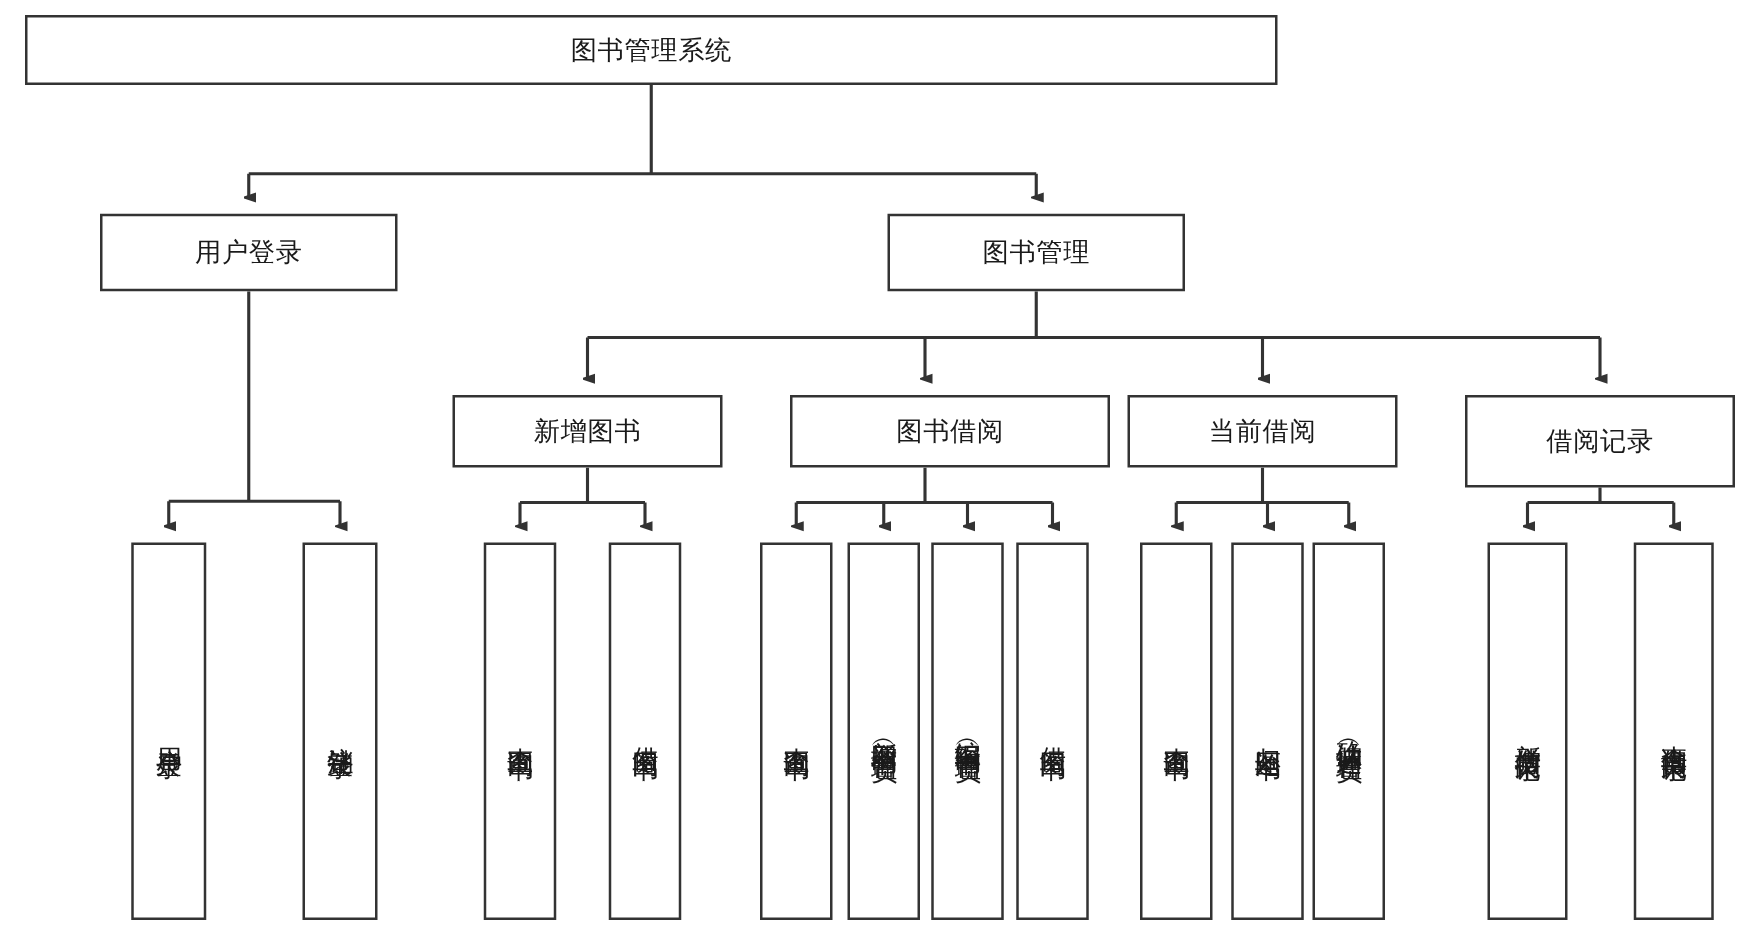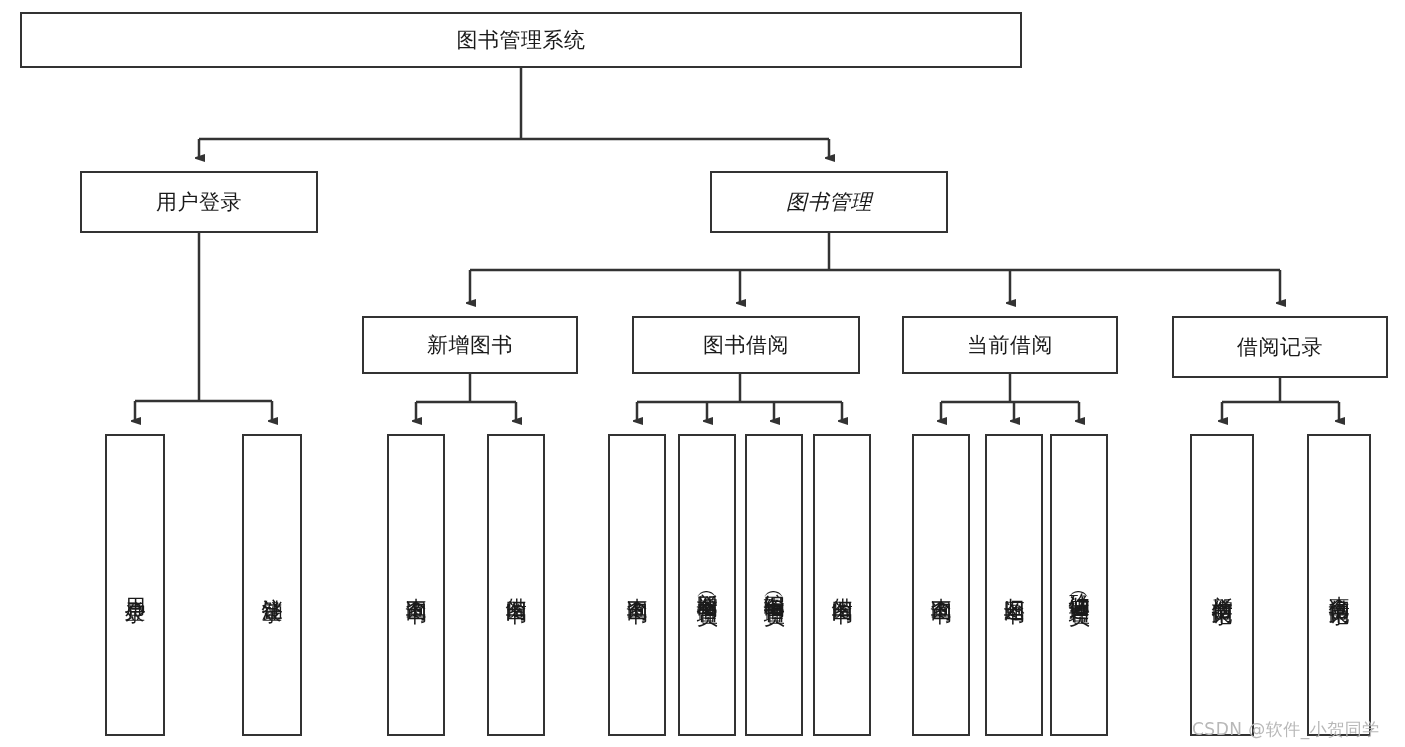--- a/index.html
+++ b/index.html
@@ -112,33 +112,33 @@
       </g>
   </svg>
 
   <div id="nodes">
       <div class="node" style="left: 20px; top: 12px; width: 1002px; height: 56px;">
         <span class="label">图书管理系统</span>
       </div>
       <div class="node" style="left: 80px; top: 171px; width: 238px; height: 62px;">
         <span class="label">用户登录</span>
       </div>
-      <div class="node" style="left: 710px; top: 171px; width: 238px; height: 62px; font-style: italic;">
+      <div class="node" style="left: 710px; top: 171px; width: 238px; height: 62px;">
         <span class="label">图书管理</span>
       </div>
       <div class="node" style="left: 362px; top: 316px; width: 216px; height: 58px;">
         <span class="label">新增图书</span>
       </div>
-      <div class="node" style="left: 632px; top: 316px; width: 228px; height: 58px;">
+      <div class="node" style="left: 632px; top: 316px; width: 256px; height: 58px;">
         <span class="label">图书借阅</span>
       </div>
       <div class="node" style="left: 902px; top: 316px; width: 216px; height: 58px; justify-content: center;">
         <span class="label">当前借阅</span>
       </div>
-      <div class="node" style="left: 1172px; top: 316px; width: 216px; height: 62px;">
+      <div class="node" style="left: 1172px; top: 316px; width: 216px; height: 74px;">
         <span class="label">借阅记录</span>
       </div>
       <div class="node vertical" style="left: 105px; top: 434px; width: 60px; height: 302px;">
         <span class="label">用户登录</span>
       </div>
       <div class="node vertical" style="left: 242px; top: 434px; width: 60px; height: 302px;">
         <span class="label">注销登录</span>
       </div>
       <div class="node vertical" style="left: 387px; top: 434px; width: 58px; height: 302px;">
         <span class="label">查询图书</span>
@@ -168,15 +168,14 @@
         <span class="label">确认归还（管理员）</span>
       </div>
       <div class="node vertical" style="left: 1190px; top: 434px; width: 64px; height: 302px;">
         <span class="label">新增借阅记录</span>
       </div>
       <div class="node vertical" style="left: 1307px; top: 434px; width: 64px; height: 302px;">
         <span class="label">查询借阅记录</span>
       </div>
     </div>
 
-  <div class="watermark" style="left:1192px; top:718px;">CSDN @软件_小贺同学</div>
 
 </div>
 
 </body></html>

